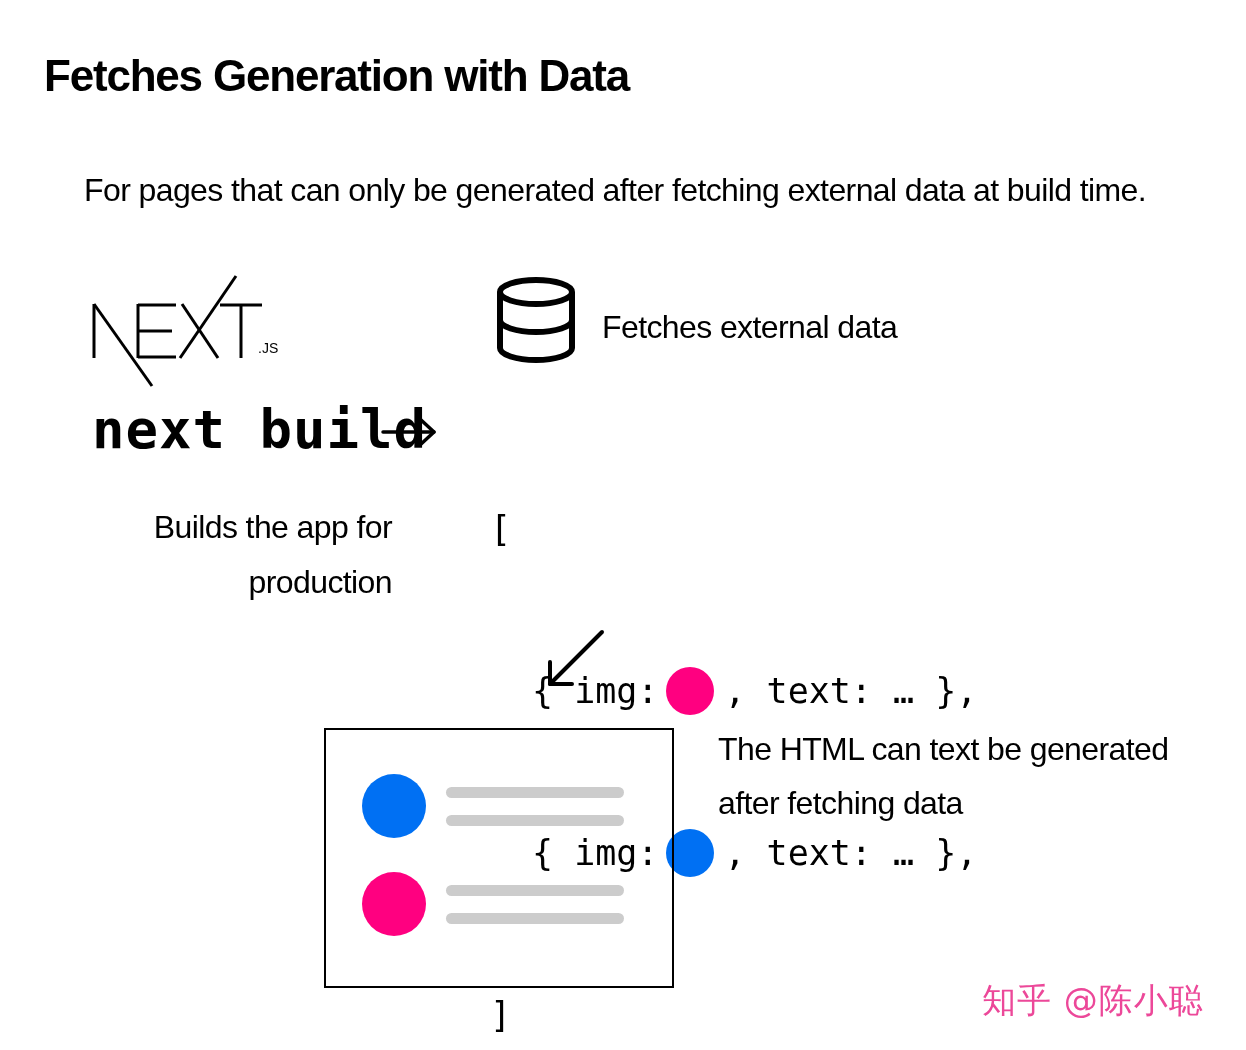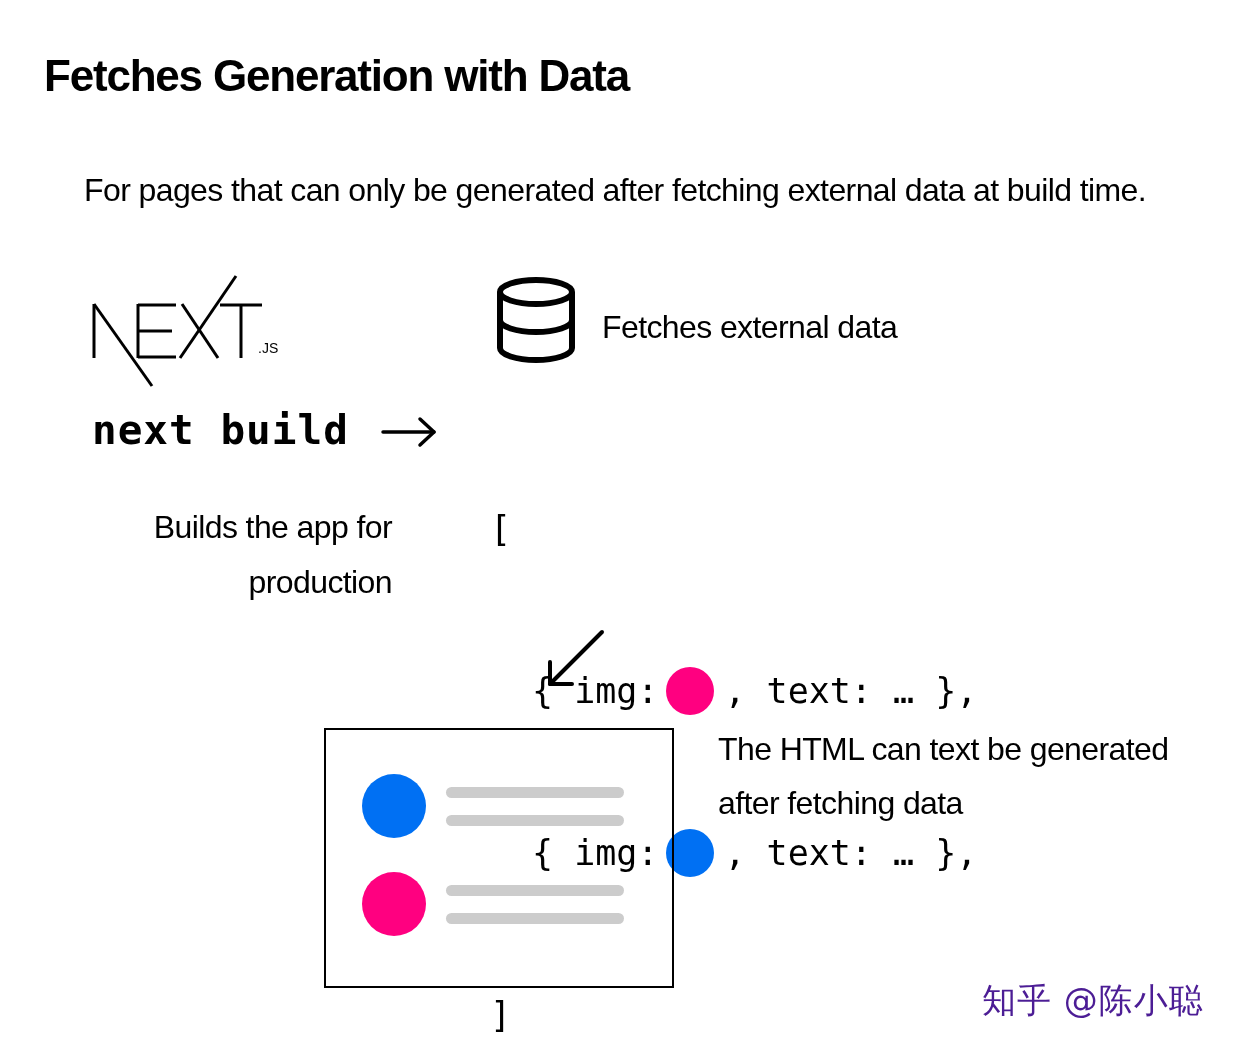--- a/index.html
+++ b/index.html
@@ -12,21 +12,21 @@
       left: 44px; top: 48px; font-size: 44px; font-weight: bold;
       letter-spacing: -1.2px; white-space: nowrap; line-height: 56px;
     }
     .subtitle {
       left: 44px; top: 170px; font-size: 32px; letter-spacing: -0.6px;
       white-space: nowrap; line-height: 40px; margin-left: 40px;
     }
     .logo { left: 90px; top: 272px; width: 200px; height: 116px; }
     .cmd {
       left: 92px; top: 404px; font-family: "DejaVu Sans Mono", "Liberation Mono", monospace;
-      font-weight: bold; font-size: 41px; letter-spacing: 1px; white-space: nowrap; line-height: 52px;
+      font-weight: bold; font-size: 54px; letter-spacing: 1px; white-space: nowrap; line-height: 52px;
     }
     .arrow-right { left: 380px; top: 414px; width: 58px; height: 36px; }
     .build-desc {
       left: 92px; top: 500px; width: 300px; font-size: 32px; line-height: 55px;
       letter-spacing: -0.6px;
       text-align: right;
     }
     .db-icon { left: 494px; top: 276px; width: 84px; height: 88px; }
     .fetch-label {
       left: 602px; top: 294px; font-size: 32px; letter-spacing: -0.6px; white-space: nowrap; line-height: 44px; margin-top: 11px;
@@ -43,21 +43,21 @@
       left: 324px; top: 728px; width: 346px; height: 256px; border: 2px solid #000;
       box-sizing: content-box;
     }
     .row { position: absolute; left: 36px; width: 270px; height: 64px; }
     .row .circle { position: absolute; left: 0; top: 0; width: 64px; height: 64px; border-radius: 50%; }
     .row .bar { position: absolute; left: 84px; width: 178px; height: 11px; border-radius: 6px; background: #cccccc; }
     .html-desc {
       left: 718px; top: 722px; width: 480px; font-size: 32px; line-height: 54px; letter-spacing: -0.6px;
     }
     .watermark {
-      left: 982px; top: 978px; font-size: 34px; color: #4c1d95; white-space: nowrap;
+      left: 982px; top: 978px; font-size: 34px; color: #ec4899; white-space: nowrap;
       font-family: "DejaVu Sans", sans-serif; letter-spacing: 1px;
     }
   </style>
 </head>
 <body>
 
 <div class="abs title">Fetches Generation with Data</div>
 <div class="abs subtitle">For pages that can only be generated after fetching external data at build time.</div>
 
 <div class="abs logo">

